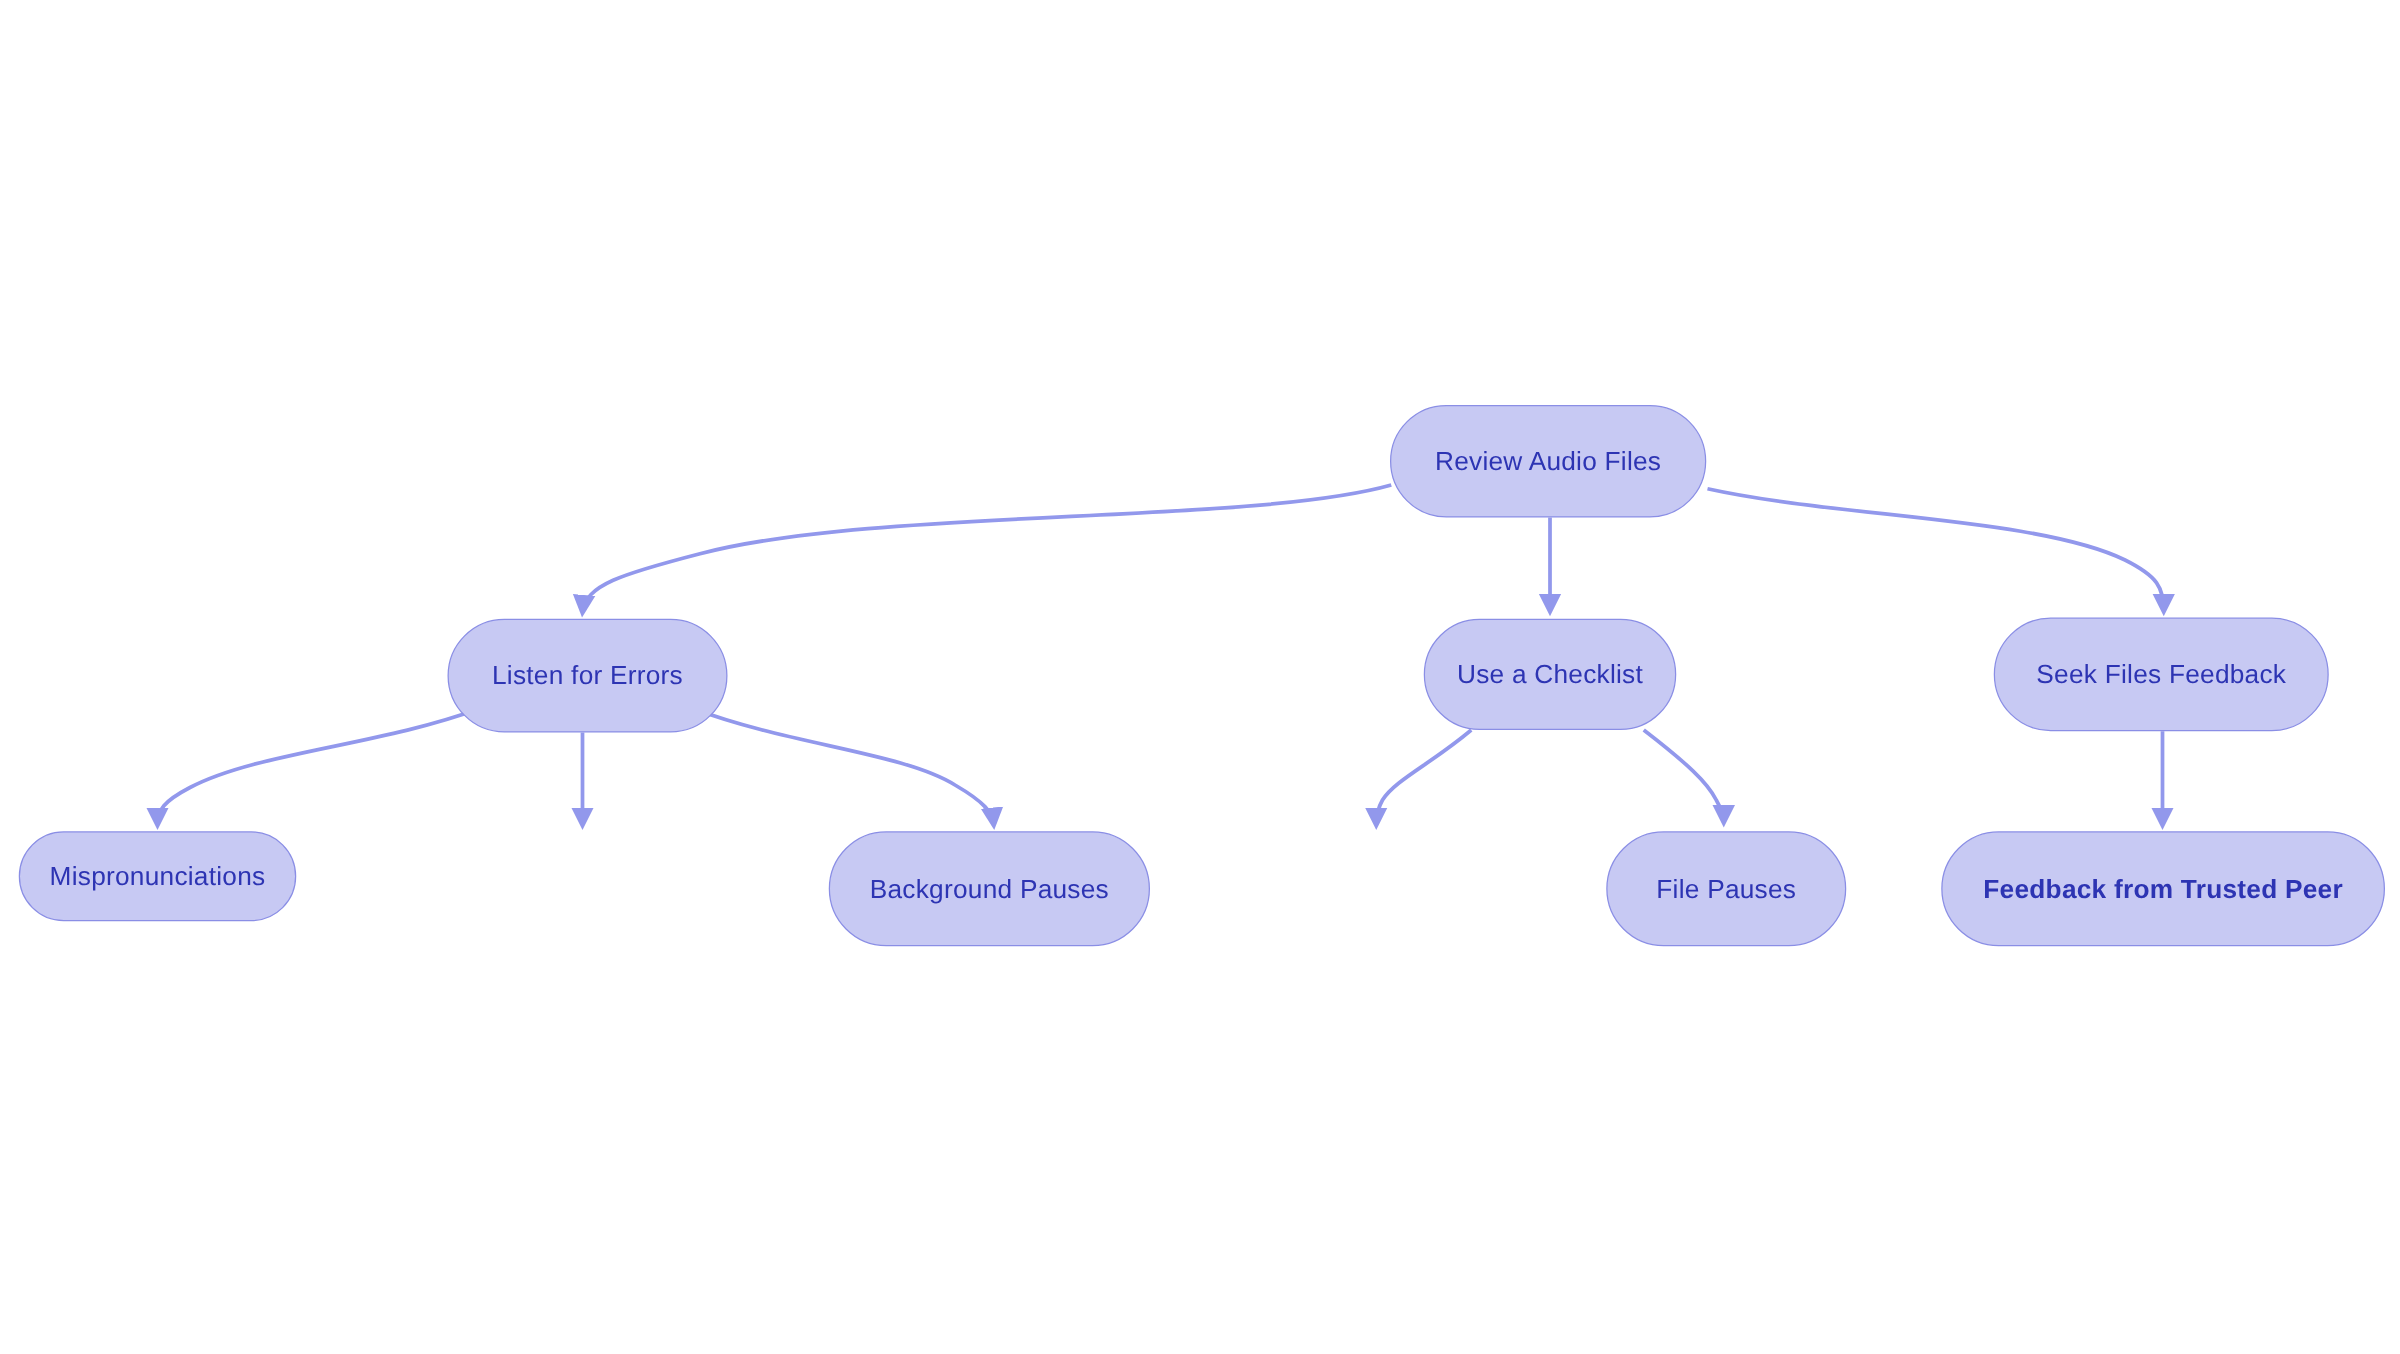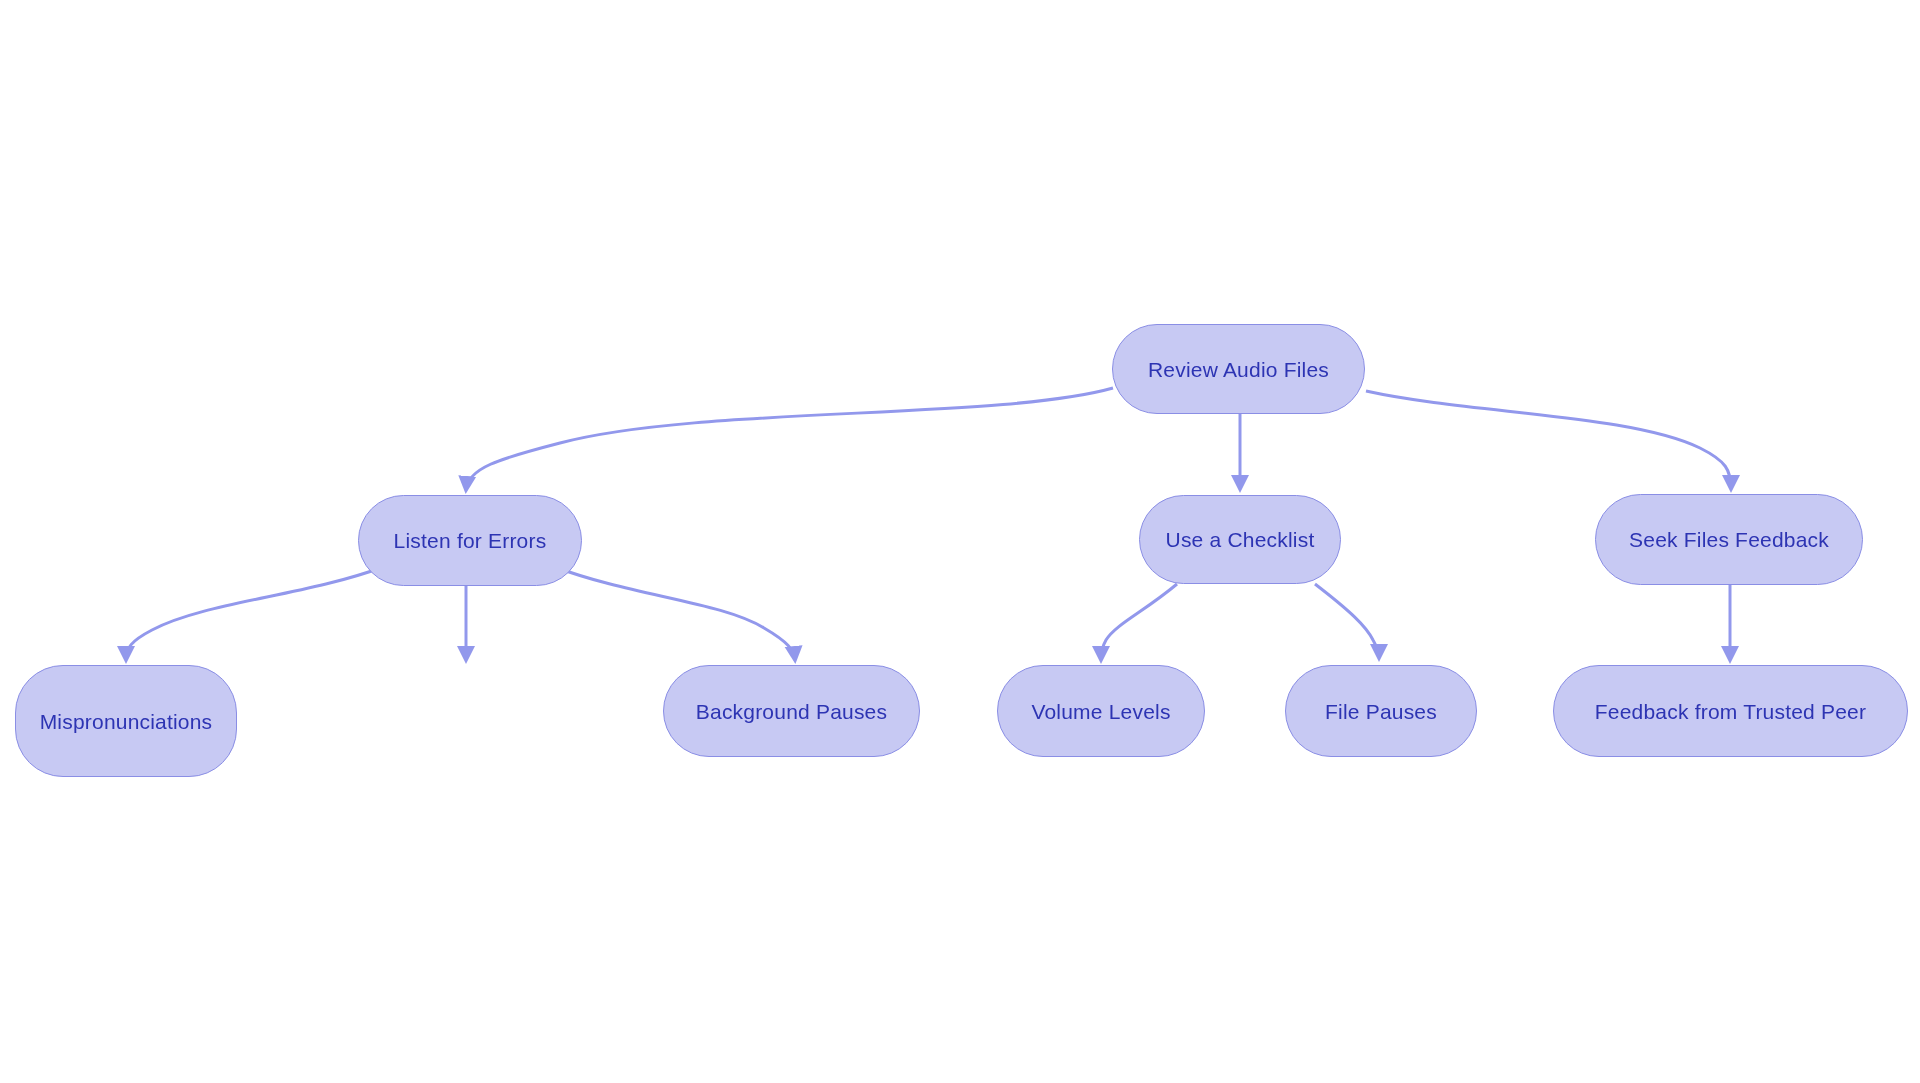--- a/index.html
+++ b/index.html
@@ -75,24 +75,23 @@
   </svg>
 
   <div class="node" style="left:1112px;top:324px;width:253px;height:90px;">Review Audio Files</div>
 
   <div class="node" style="left:358px;top:495px;width:224px;height:91px;">Listen for Errors</div>
 
   <div class="node" style="left:1139px;top:495px;width:202px;height:89px;">Use a Checklist</div>
 
   <div class="node" style="left:1595px;top:494px;width:268px;height:91px;">Seek Files Feedback</div>
 
-  <div class="node" style="left:15px;top:665px;width:222px;height:112px;">Mispronunciations</div>
+  <div class="node" style="left:15px;top:665px;width:222px;height:72px;">Mispronunciations</div>
 
 
   <div class="node" style="left:663px;top:665px;width:257px;height:92px;">Background Pauses</div>
 
-  <div class="node" style="left:997px;top:665px;width:208px;height:92px;">Volume Levels</div>
 
   <div class="node" style="left:1285px;top:665px;width:192px;height:92px;">File Pauses</div>
 
-  <div class="node" style="left:1553px;top:665px;width:355px;height:92px;">Feedback from Trusted Peer</div>
+  <div class="node" style="left:1553px;top:665px;width:355px;height:92px;font-weight:bold;">Feedback from Trusted Peer</div>
 
 </div>
 
 </body></html>

